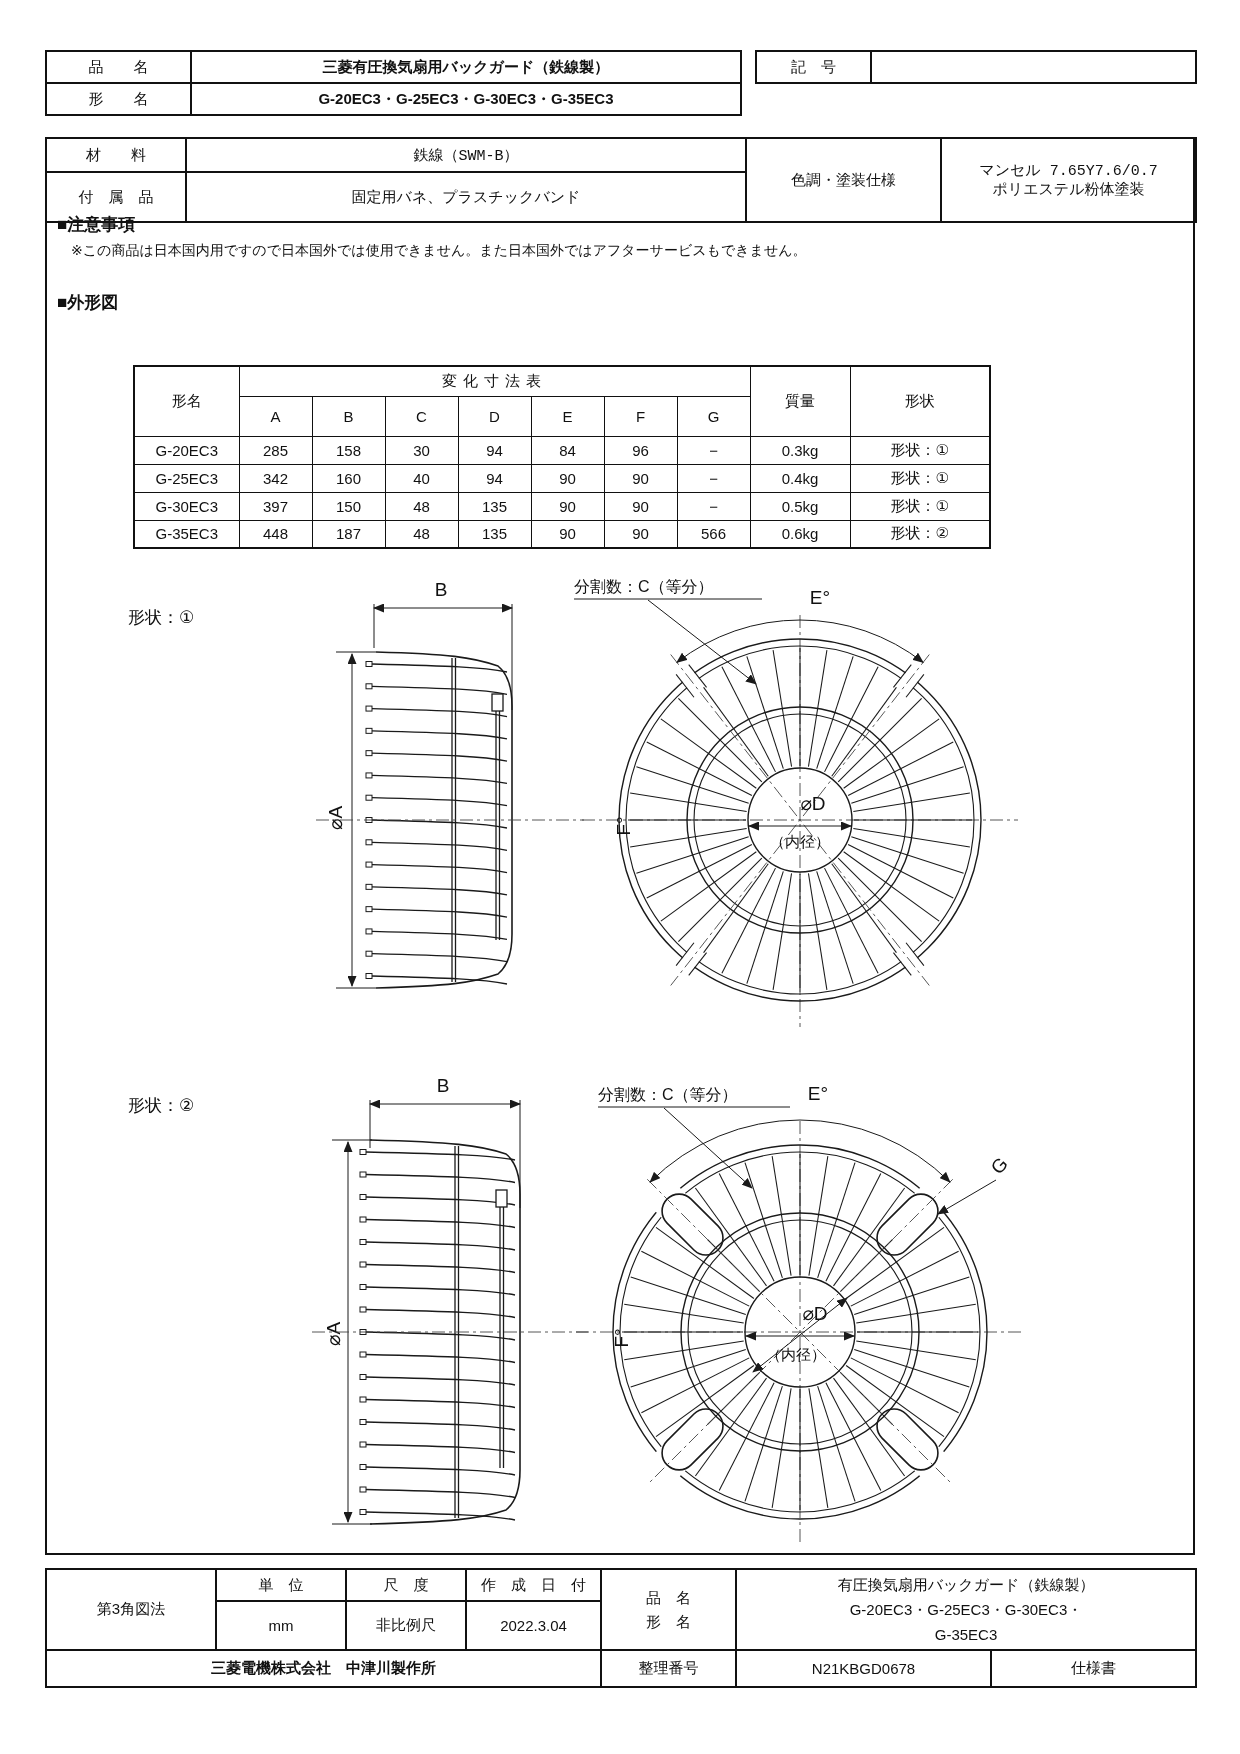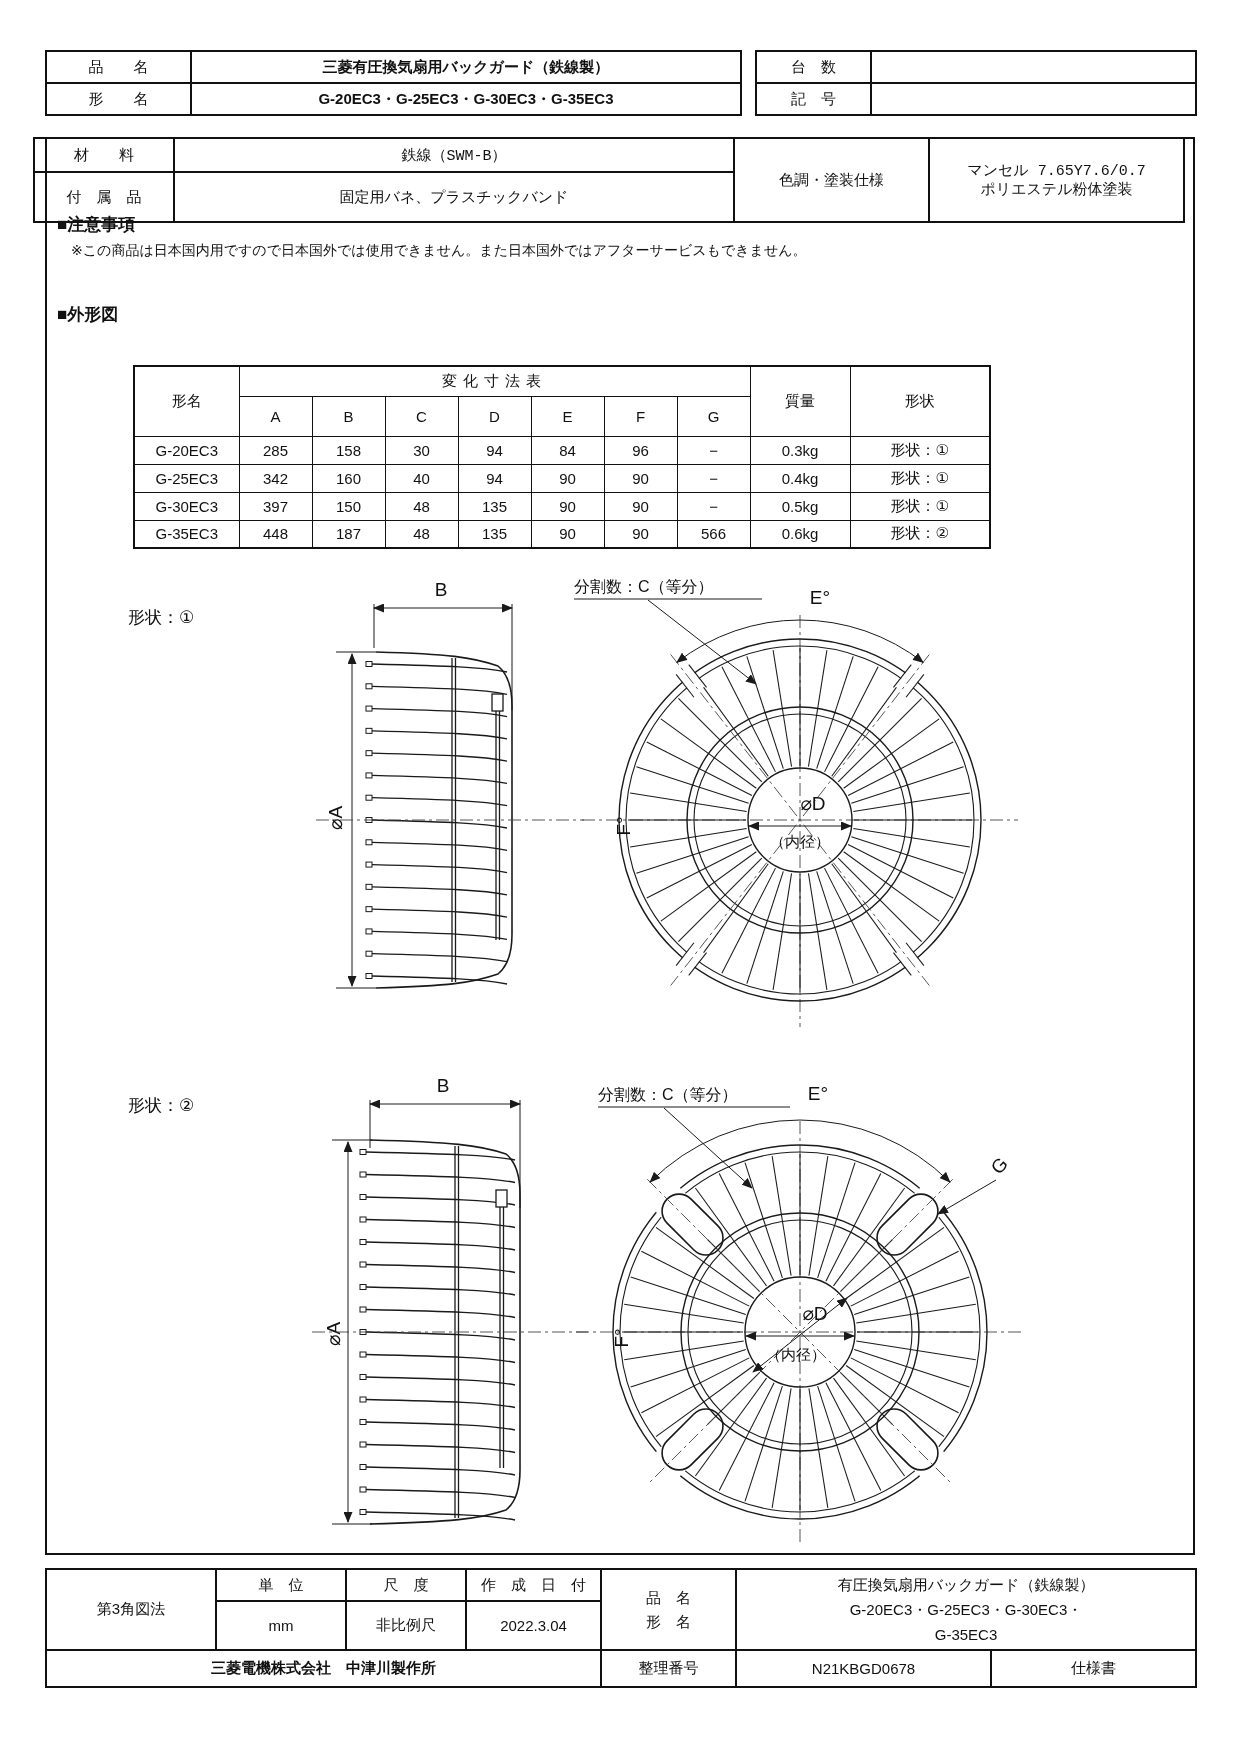--- a/index.html
+++ b/index.html
@@ -56,34 +56,30 @@
     </tr>
   </tbody>
     </table>
 
   <table class="t" style="left:755px;top:50px;width:440px;">
     <colgroup>
         <col style="width:115px">
         <col style="width:325px">
       </colgroup>
     <tbody>
-        <tr style="height:32px">
-      <td class="lbl">台　数</td>
-      <td></td>
-    </tr>
     <tr style="height:32px">
       <td class="lbl">記　号</td>
       <td></td>
     </tr>
   </tbody>
     </table>
 
   <div class="abs mainbox" style="left:45px;top:137px;width:1146px;height:1414px;"></div>
 
-  <table class="t" style="left:33px;top:137px;width:1150px;">
+  <table class="t" style="left:45px;top:137px;width:1150px;">
     <colgroup>
         <col style="width:140px">
         <col style="width:560px">
         <col style="width:195px">
         <col style="width:255px">
       </colgroup>
     <tbody>
         <tr style="height:34px">
       <td class="lbl">材　　料</td>
       <td class="left-pad">鉄線（SWM-B）</td>
@@ -96,21 +92,21 @@
     <tr style="height:50px">
       <td class="lbl">付　属　品</td>
       <td class="left-pad">固定用バネ、プラスチックバンド</td>
     </tr>
   </tbody>
     </table>
 
   <div class="abs heading" style="left:57px;top:213px;">■注意事項</div>
   <div class="abs note" style="left:71px;top:242px;width:1050px;">※この商品は日本国内用ですので日本国外では使用できません。また日本国外ではアフターサービスもできません。</div>
 
-  <div class="abs heading" style="left:57px;top:303px;">■外形図</div>
+  <div class="abs heading" style="left:57px;top:291px;">■外形図</div>
 
   <table class="t dims" style="left:133px;top:365px;width:856px;">
     <colgroup>
       <col style="width:105px">
         <col style="width:73px">
         <col style="width:73px">
         <col style="width:73px">
       <col style="width:73px">
         <col style="width:73px">
         <col style="width:73px">

